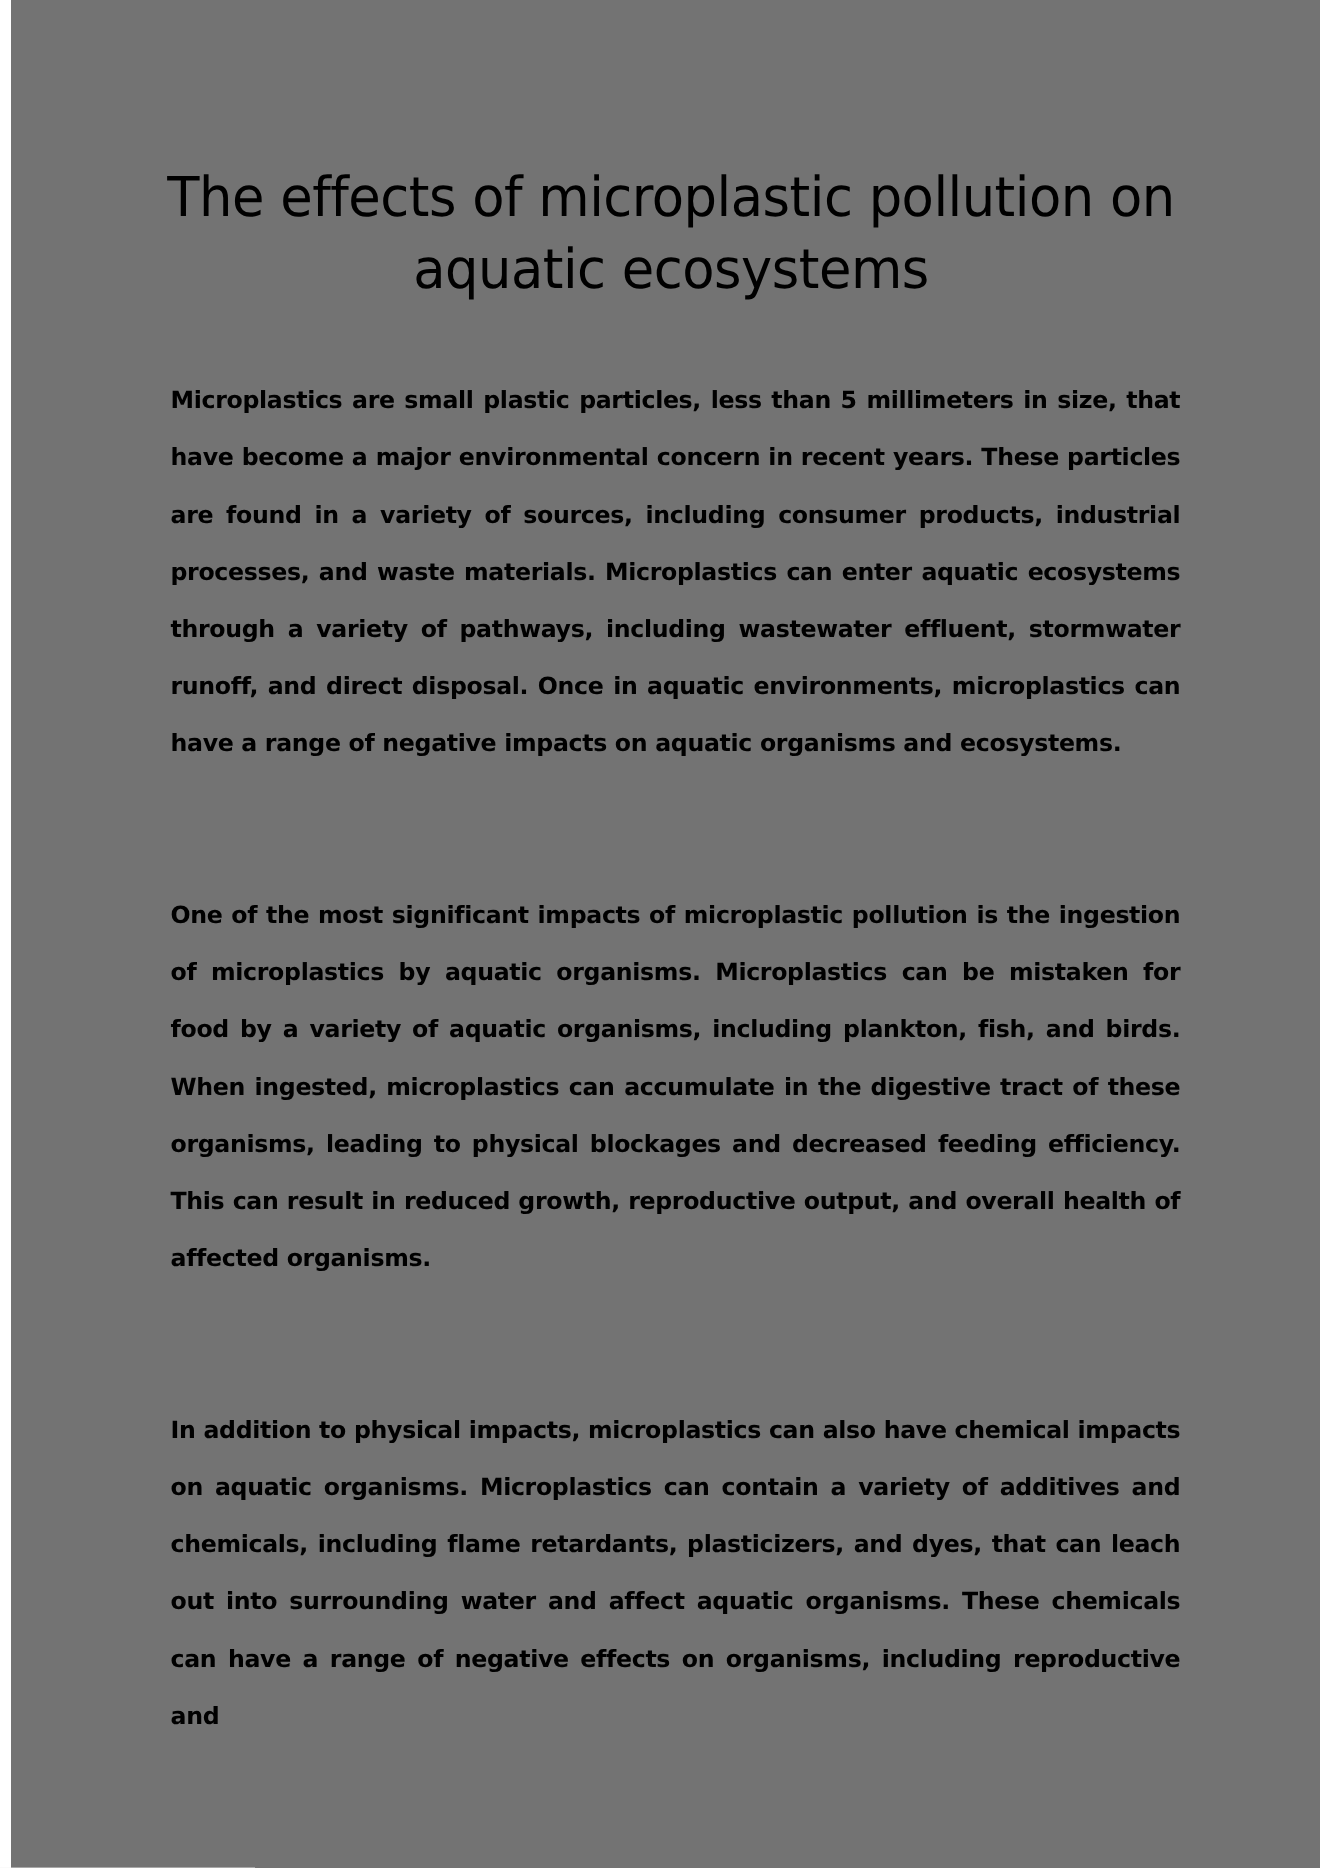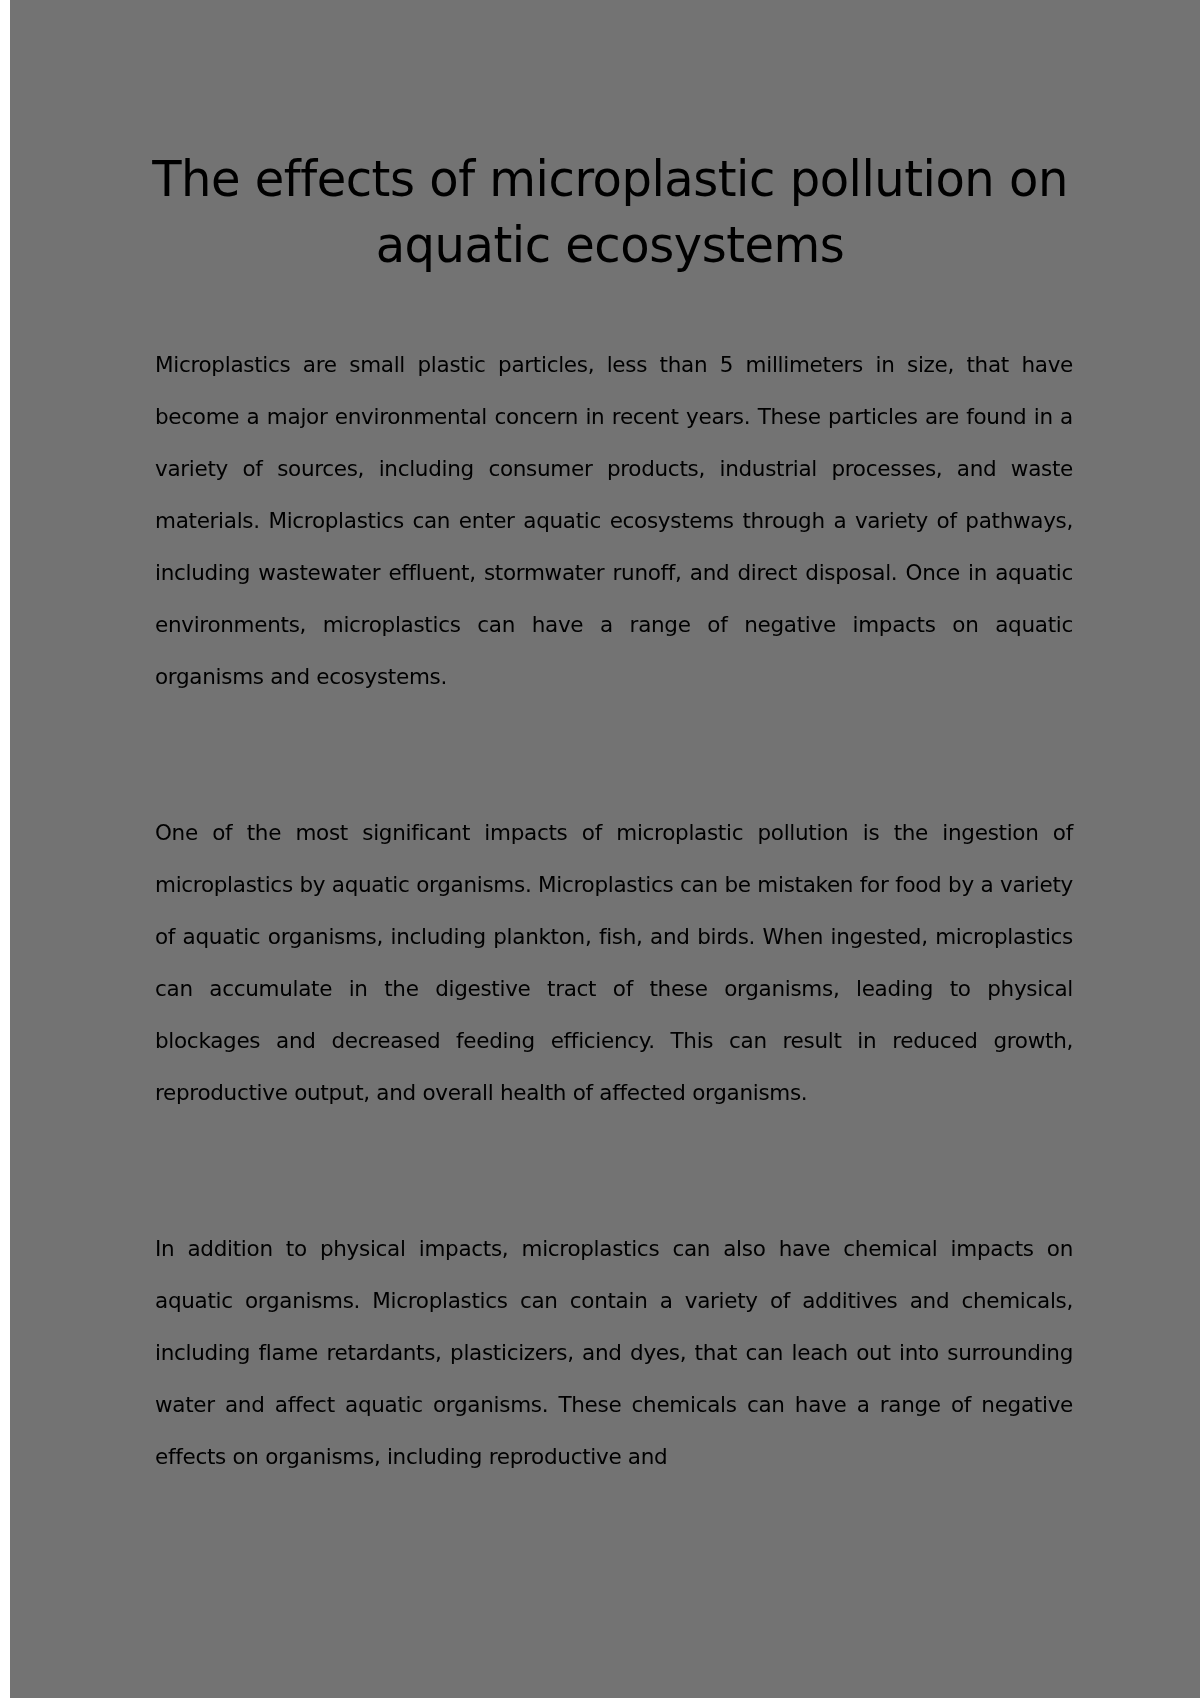--- a/index.html
+++ b/index.html
@@ -36,20 +36,21 @@
       letter-spacing: -0.5px;
       font-family: "DejaVu Sans", sans-serif;
       transform: scaleX(0.96);
       transform-origin: center top;
     }
     .body {
       position: absolute;
       left: 145px;
       width: 918px;
       top: 339px;
+      font-weight: bold;
     }
     .para {
       margin: 0;
       font-size: 21.5px;
       line-height: 52px;
       text-align: justify;
       text-align-last: left;
       letter-spacing: -0.3px;
       word-spacing: 0px;
       font-family: "DejaVu Sans", sans-serif;

